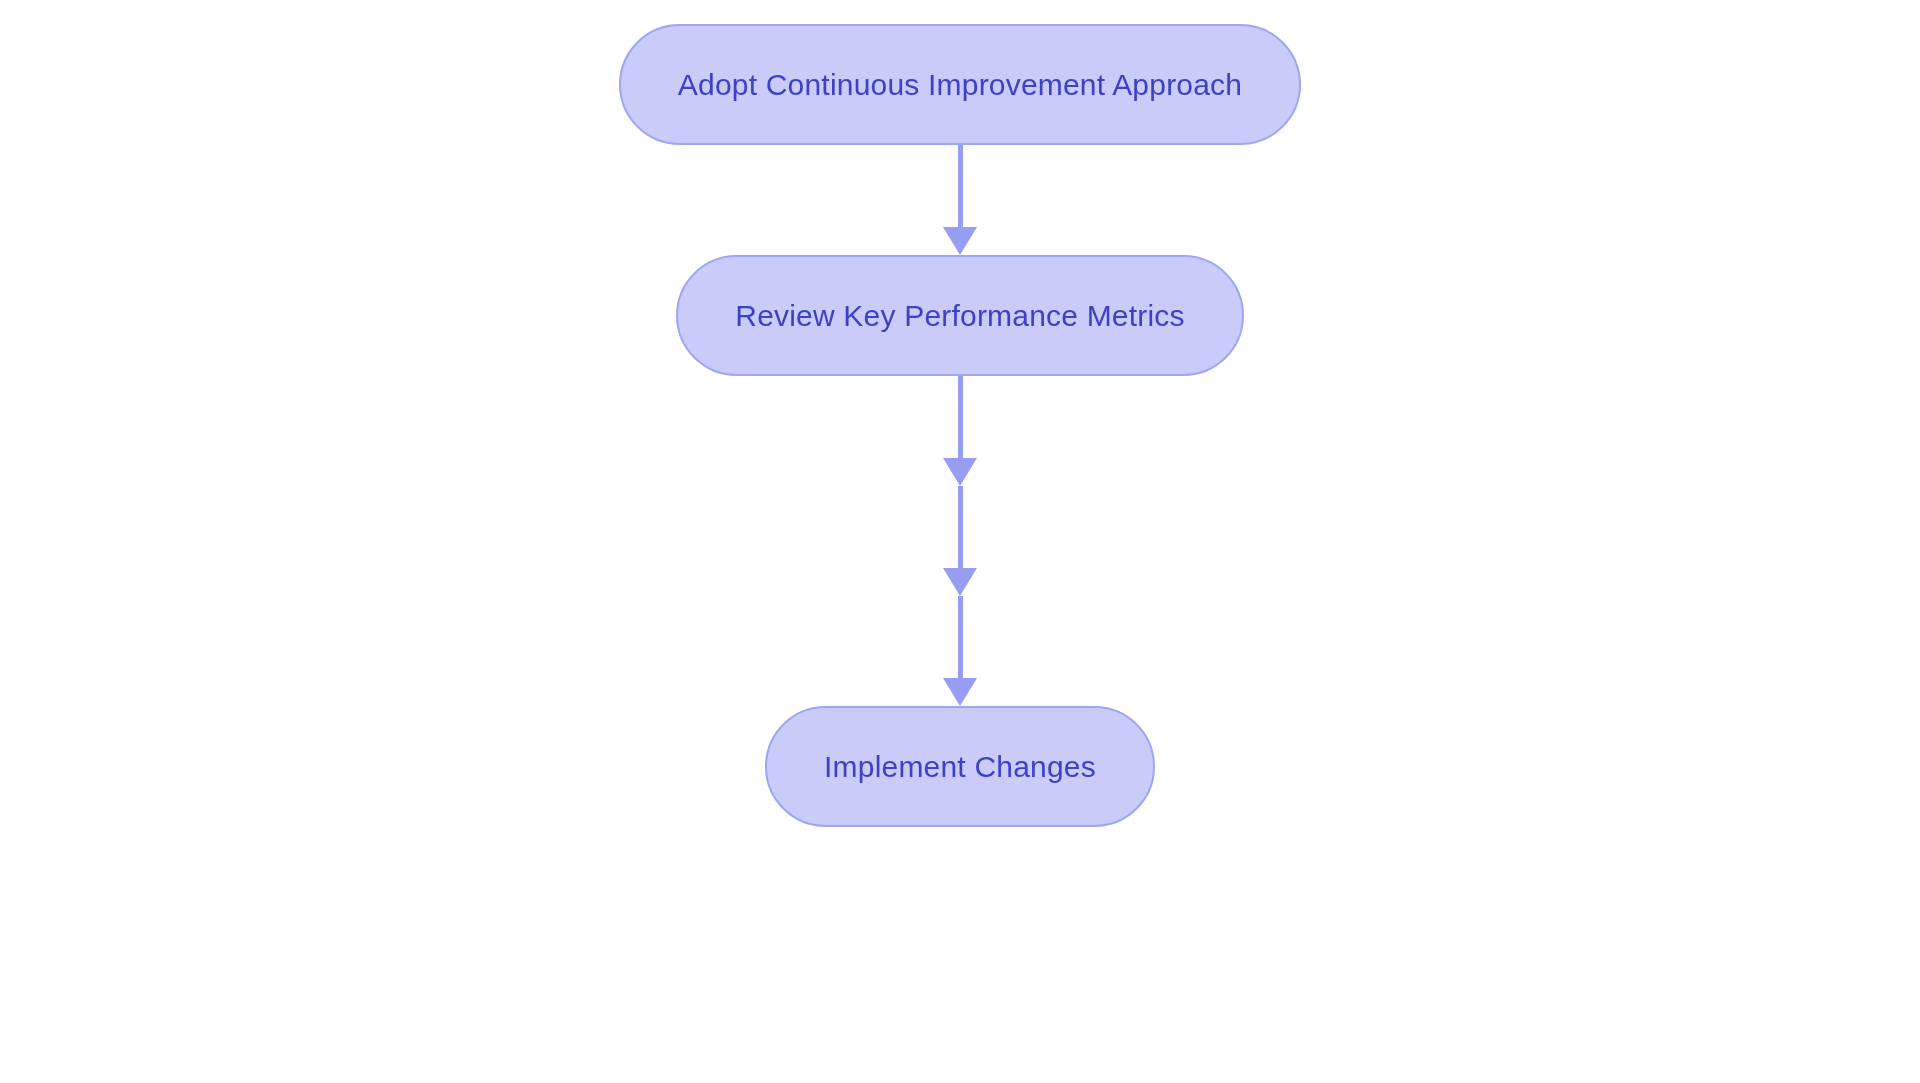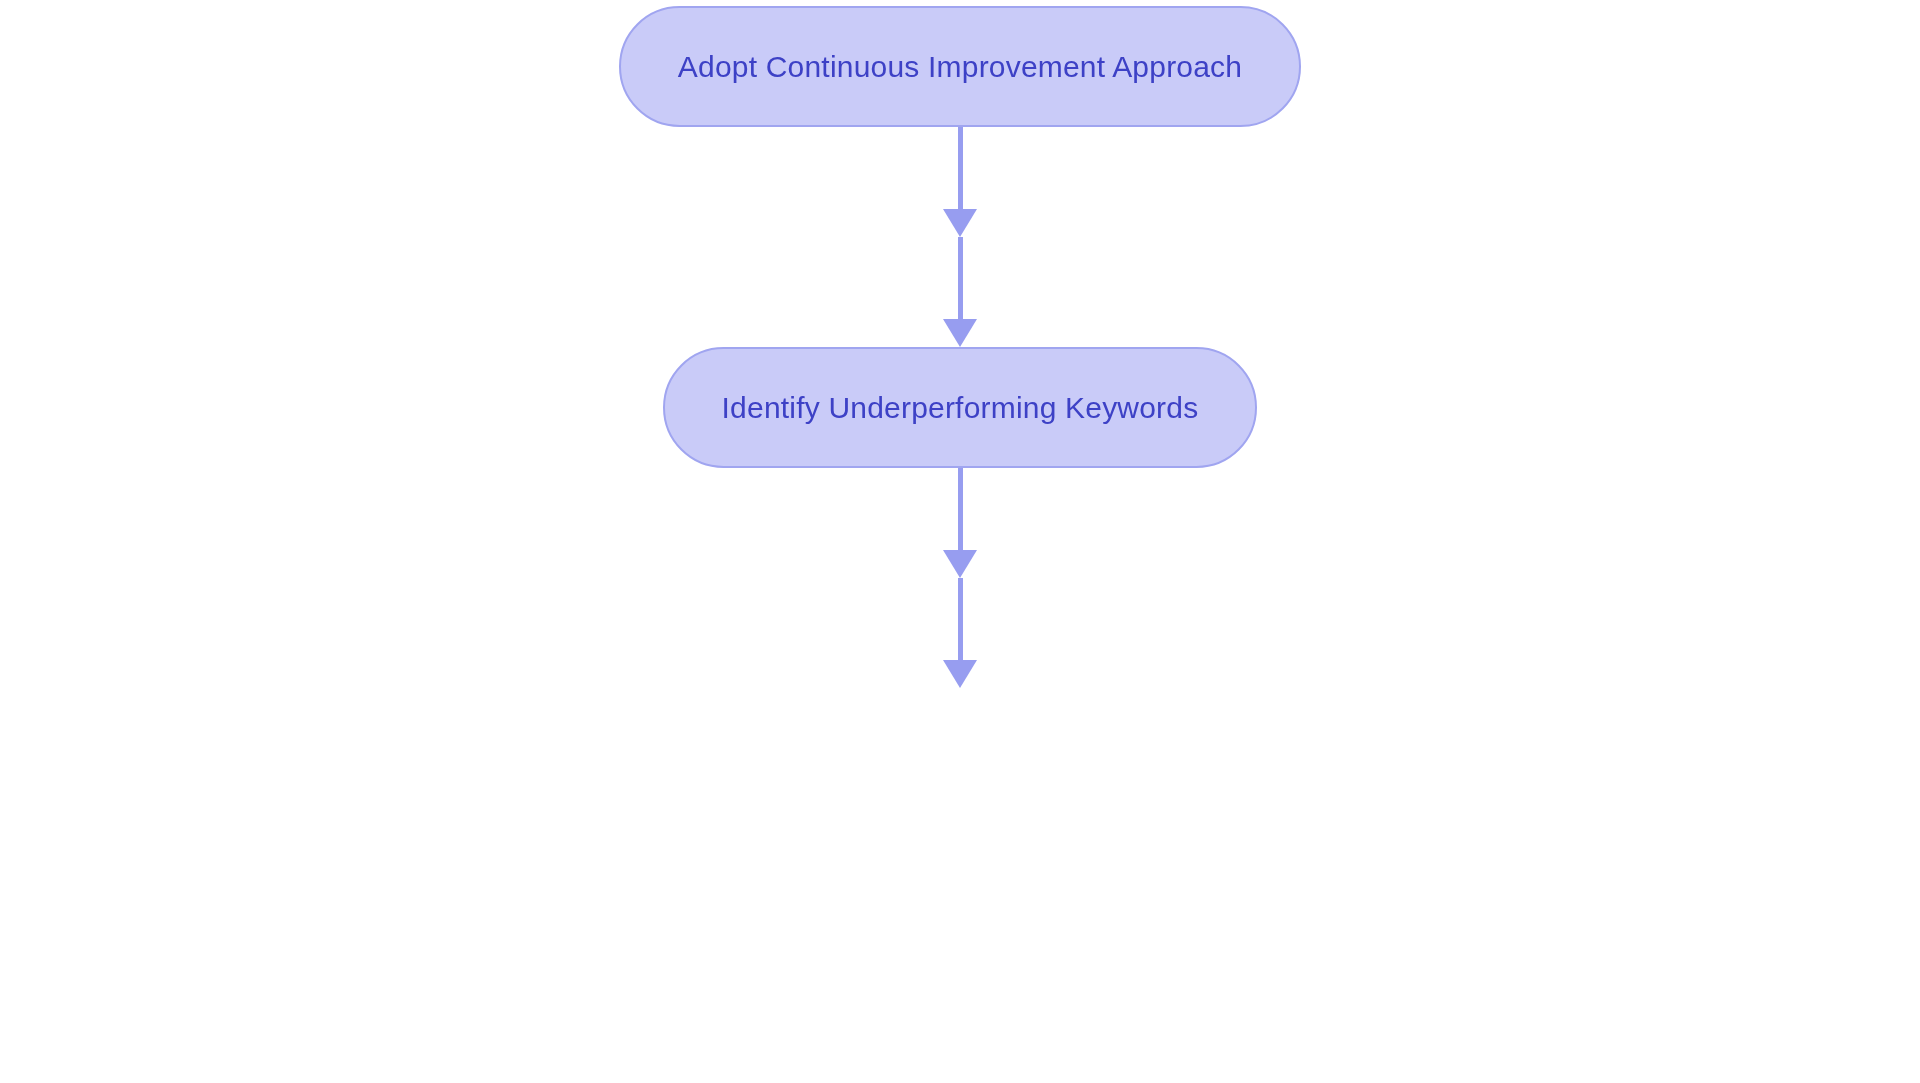--- a/index.html
+++ b/index.html
@@ -13,21 +13,21 @@
     overflow: hidden;
     font-family: "Liberation Sans", "DejaVu Sans", sans-serif;
   }
   #flowchart {
     width: 1920px;
     height: 1083px;
     display: flex;
     flex-direction: column;
     align-items: center;
     box-sizing: border-box;
-    padding-top: 6px;
+    padding-top: 24px;
   }
   .node {
     height: 121px;
     box-sizing: border-box;
     background: var(--node-fill, #c9cbf8);
     border: 2px solid var(--node-border, #a0a5f0);
     border-radius: 60.5px;
     display: flex;
     align-items: center;
     justify-content: center;
@@ -69,34 +69,37 @@
 <div id="flowchart">
   <div class="node">
     <span class="node-label">Adopt Continuous Improvement Approach</span>
   </div>
 
   <div class="arrow">
     <div class="arrow-shaft"></div>
     <div class="arrow-head"></div>
   </div>
 
-
-  <div class="arrow">
-    <div class="arrow-shaft"></div>
-    <div class="arrow-head"></div>
-  </div>
-
   <div class="node">
-    <span class="node-label">Identify Underperforming Keywords</span>
+    <span class="node-label">Review Key Performance Metrics</span>
   </div>
 
   <div class="arrow">
     <div class="arrow-shaft"></div>
     <div class="arrow-head"></div>
   </div>
 
 
   <div class="arrow">
     <div class="arrow-shaft"></div>
     <div class="arrow-head"></div>
   </div>
 
+
+  <div class="arrow">
+    <div class="arrow-shaft"></div>
+    <div class="arrow-head"></div>
+  </div>
+
+  <div class="node">
+    <span class="node-label">Implement Changes</span>
+  </div>
 </div>
 
 </body></html>

